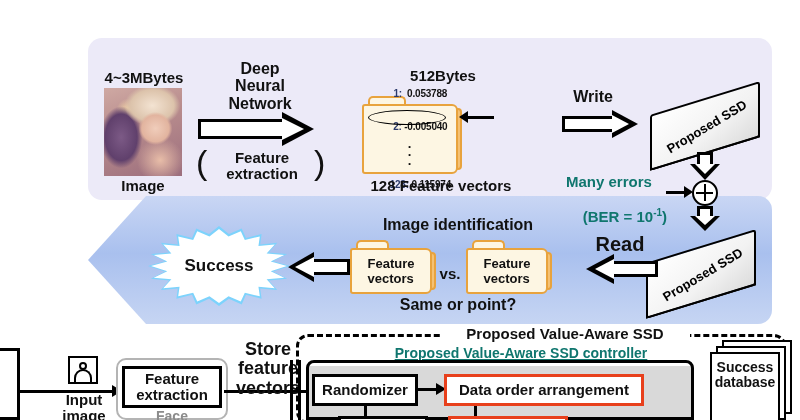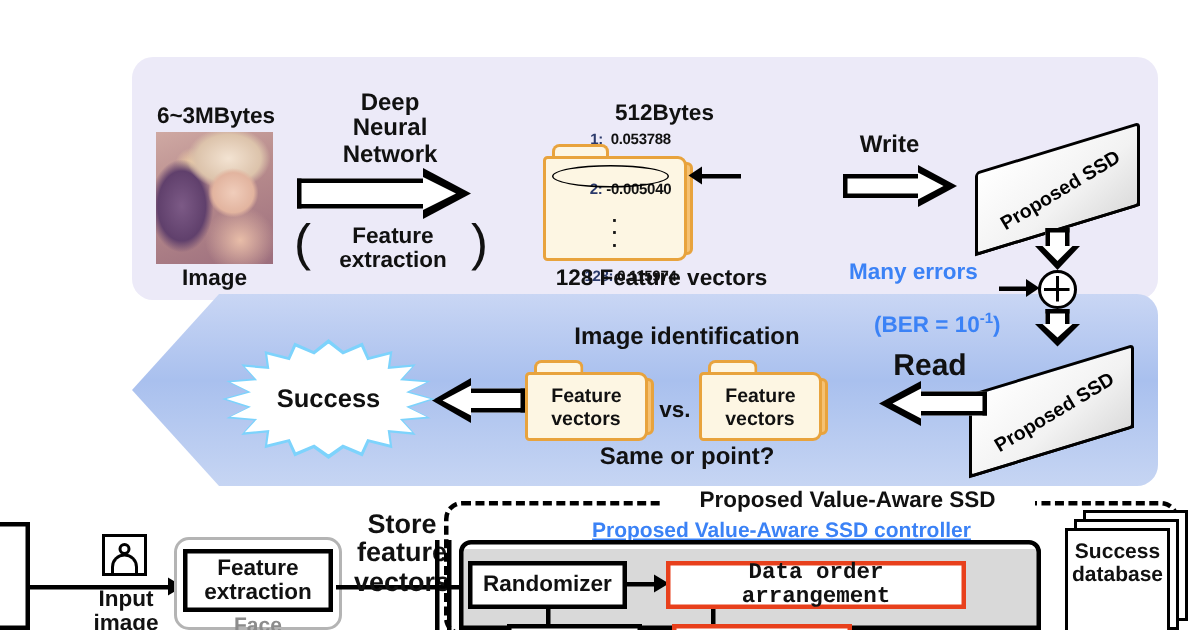--- a/index.html
+++ b/index.html
@@ -20,21 +20,21 @@
   .panel-bottom {
     position: absolute; left: 88px; top: 196px; width: 684px; height: 128px;
     background: linear-gradient(180deg,#c9d6f4 0%, #a9c0ee 45%, #c6d5f3 100%);
     border-radius: 0 14px 14px 0;
     clip-path: polygon(58px 0, 684px 0, 684px 128px, 58px 128px, 0 64px);
   }
 
   
   .t { position: absolute; color: #111; font-weight: bold; line-height: 1.08;
        white-space: pre; text-align: center; }
-  .t.red { color: #3b82f6; }
+  .t.red { color: #0f766e; }
   .t.grey { color: #8c8c8c; }
 
   
   .lena {
     position: absolute; left: 104px; top: 88px; width: 78px; height: 88px;
     background:
       radial-gradient(ellipse 30% 26% at 66% 46%, #f0cdbb 0%, #e2b49f 58%, rgba(226,180,159,0) 72%),
       radial-gradient(ellipse 46% 30% at 62% 20%, #f3e3d2 0%, #dcc3ab 60%, rgba(220,195,171,0) 78%),
       radial-gradient(ellipse 34% 44% at 22% 56%, #7c5a86 0%, #60406c 60%, rgba(96,64,108,0) 80%),
       radial-gradient(ellipse 20% 20% at 30% 26%, #f6d9a8 0%, rgba(246,217,168,0) 70%),
@@ -133,42 +133,42 @@
   }
   .xor::before { left: 2px; top: 9.5px; width: 17px; height: 2.5px; }
   .xor::after  { top: 2px; left: 9.5px; height: 17px; width: 2.5px; }
 
   
   .box {
     position: absolute; background: #fff; border: 3px solid #000;
     display: flex; align-items: center; justify-content: center;
     font-weight: bold; color: #111; text-align: center; line-height: 1.1;
   }
-  .box.red { border-color: #e8401c; font-family: Liberation Mono, monospace; }
+  .box.red { border-color: #e8401c; }
   .outer-grey {
     position: absolute; border: 2px solid #b4b4b4; background: #fff;
     border-radius: 10px;
   }
   .dash-box {
     position: absolute; border: 3px dashed #000; border-radius: 12px;
     background: transparent;
   }
   .grey-fill { position: absolute; background: #d9d9d9; }
   .stack-doc { position: absolute; background: #fff; border: 2.5px solid #000; }
   .person-icon { position: absolute; border: 2.5px solid #000; background: #fff; }
 </style>
 </head>
 <body>
 
 <div id="root">
 
   <div class="panel-top"></div>
   <div class="panel-bottom"></div>
 
-  <div class="t" style="left:96px;top:70px;width:96px;font-size:15px;">6~3MBytes</div>
+  <div class="t" style="left:96px;top:70px;width:96px;font-size:15px;">4~3MBytes</div>
 
   <div class="lena"></div>
 
   <div class="t" style="left:104px;top:178px;width:78px;font-size:15px;">Image</div>
 
   <div class="t" style="left:196px;top:60px;width:128px;font-size:16px;">Deep
 Neural
 Network</div>
 
   <div class="blk-arrow" style="left:198px;top:112px;width:122px;height:34px;">

